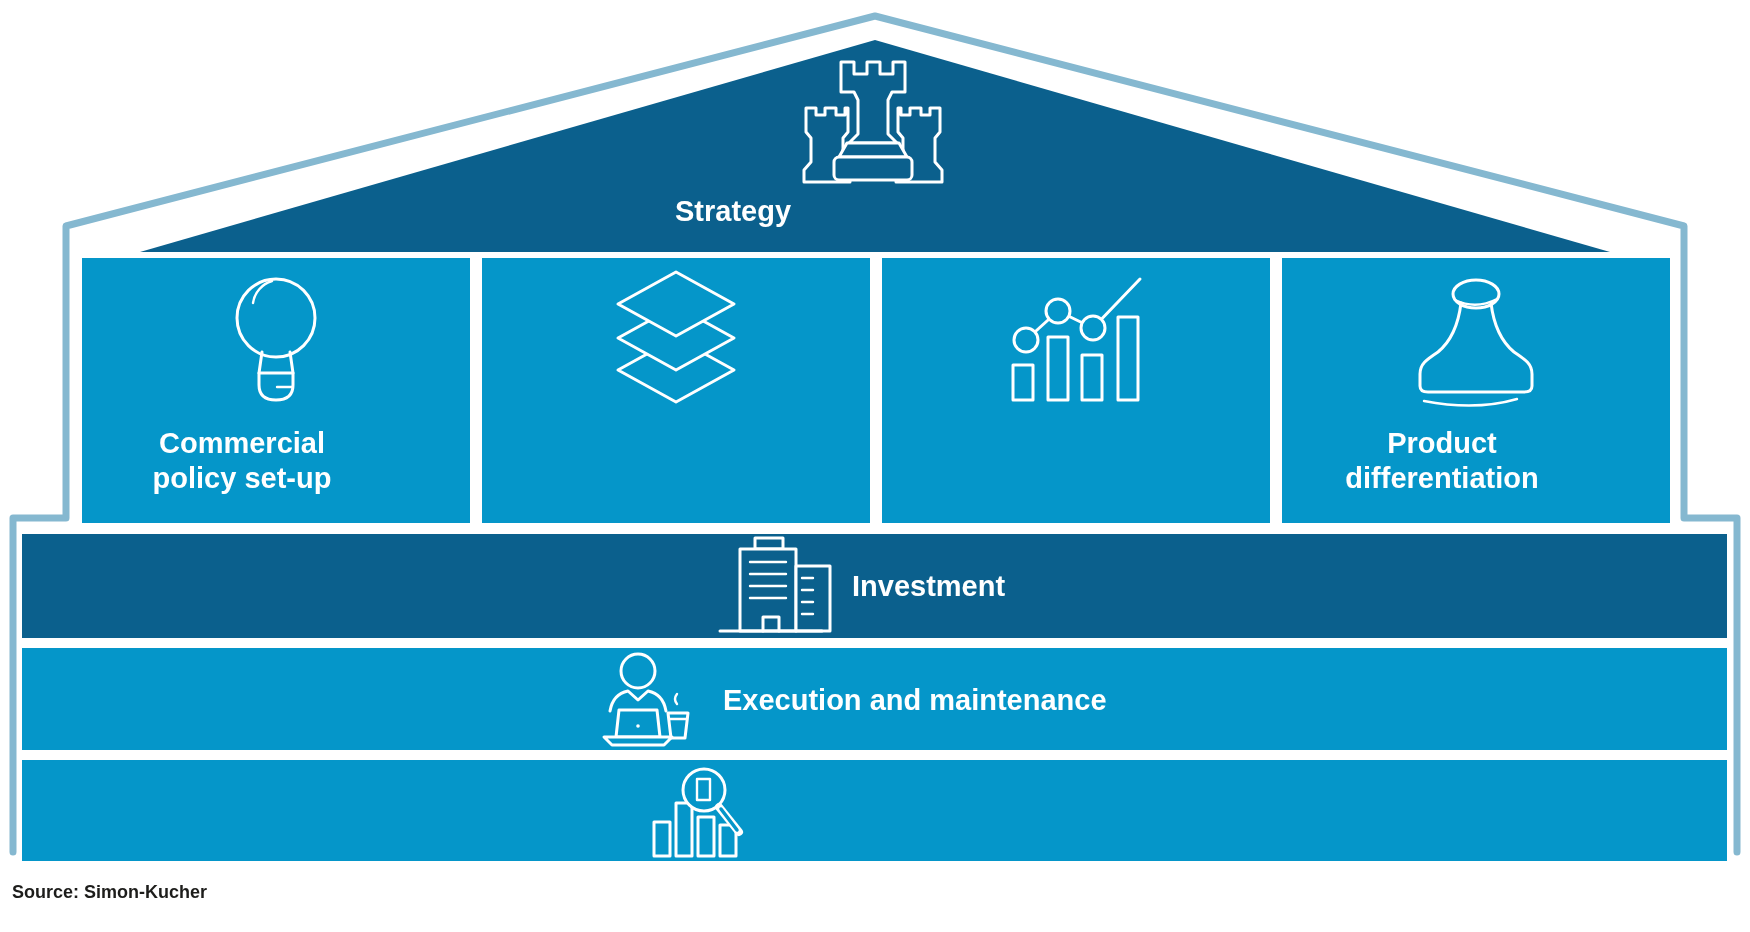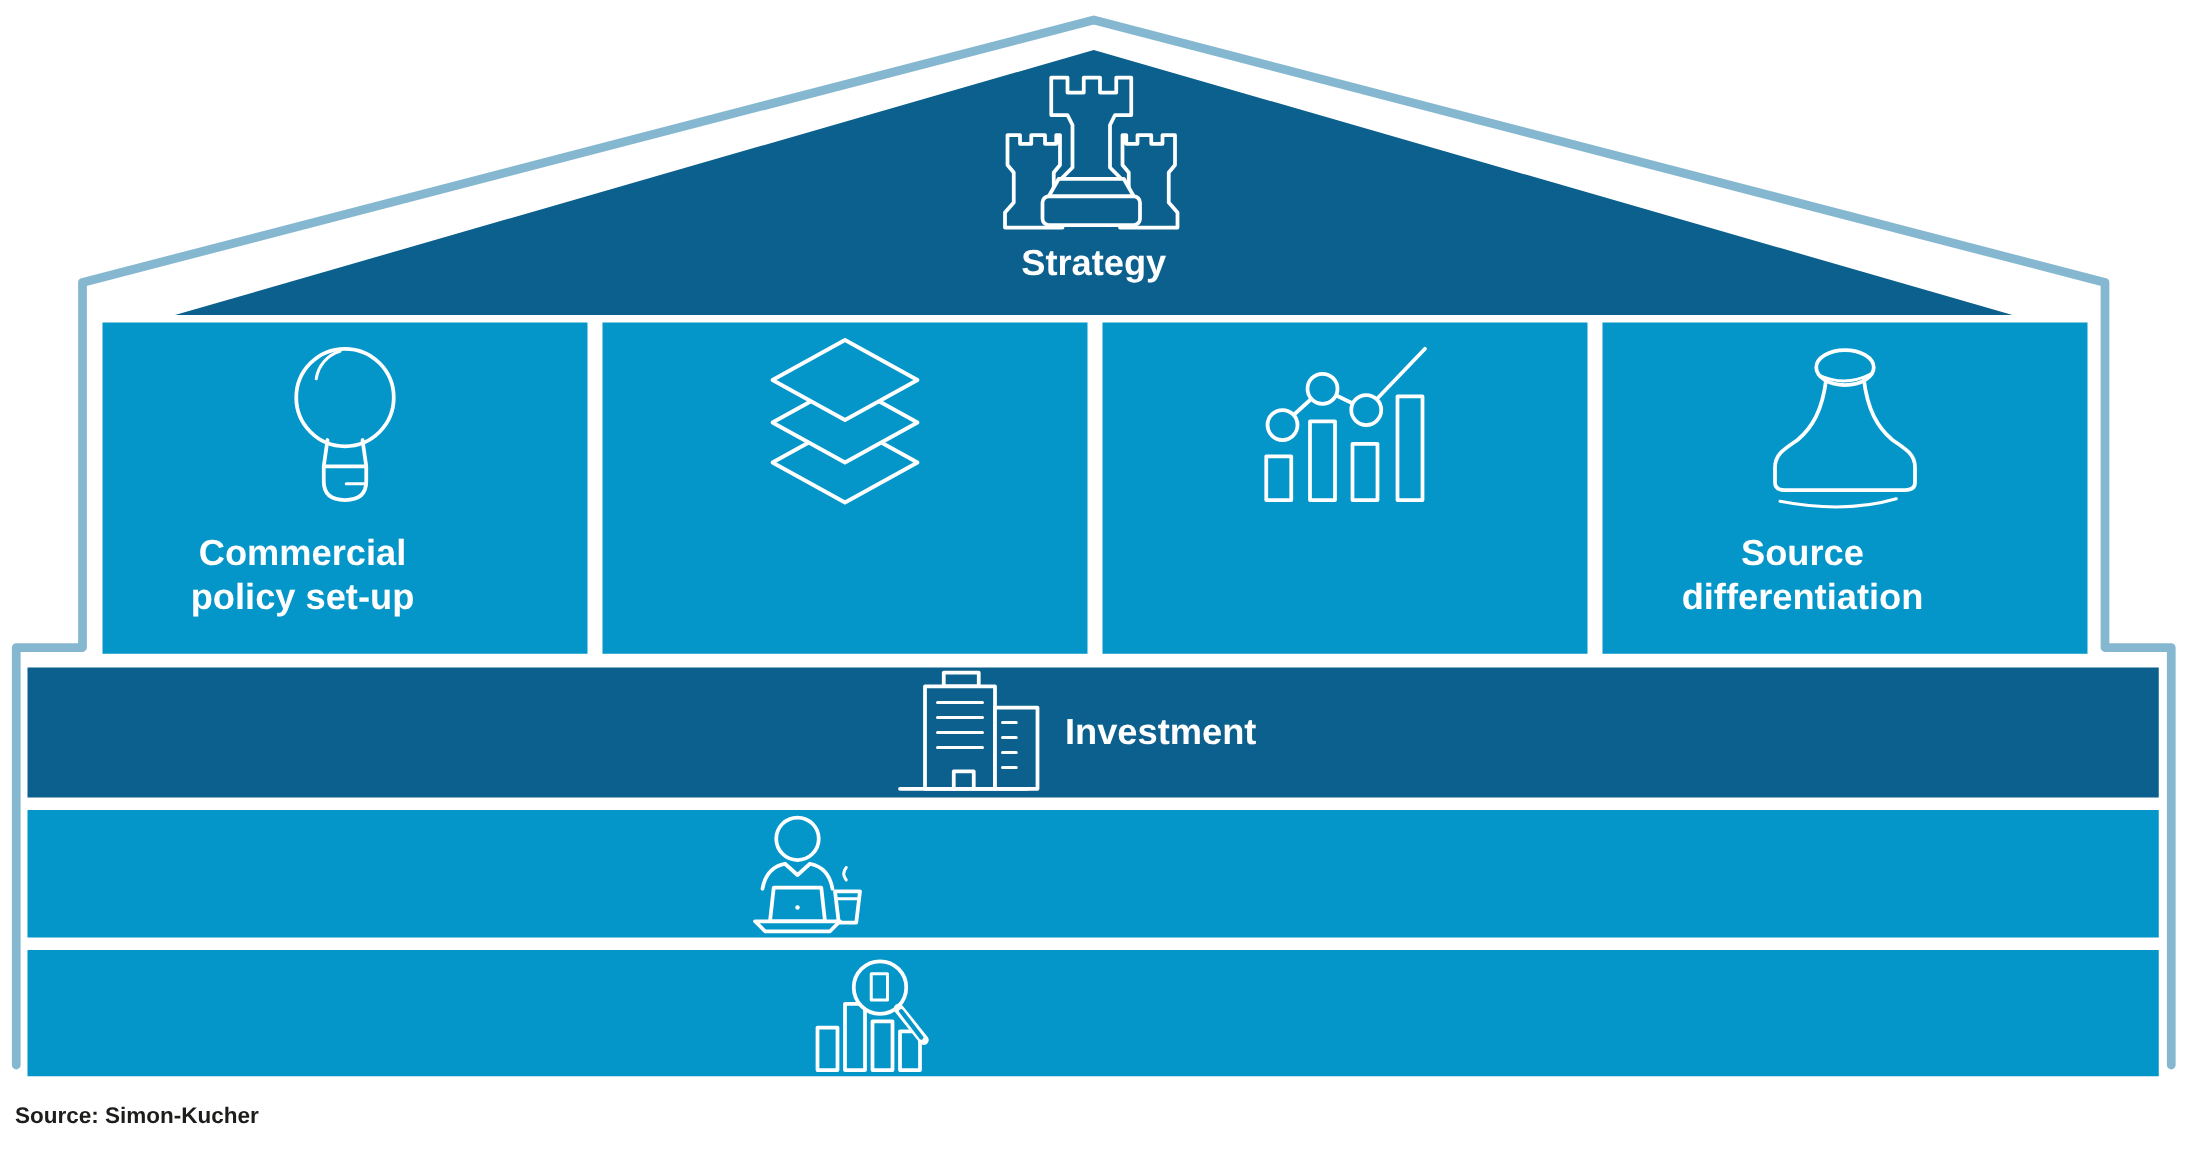--- a/index.html
+++ b/index.html
@@ -31,21 +31,21 @@
   
   .lbl{
     position:absolute;
     color:var(--text-white);
     font-weight:700;
     font-size:29px;
     line-height:35px;
     white-space:pre-line;
   }
   .lbl-center{text-align:center;}
-  .strategy-lbl{left:675px;top:194px;width:400px;text-align:center;}
+  .strategy-lbl{left:675px;top:194px;width:400px;text-align:left;}
   .pillar-lbl{top:426px;width:320px;}
   .pillar-lbl.p0{left:82px;}
   .pillar-lbl.p1{left:482px;}
   .pillar-lbl.p2{left:882px;}
   .pillar-lbl.p3{left:1282px;}
   .row-lbl{line-height:30px;}
   .row-lbl.r0{left:852px;top:571px;}
   .row-lbl.r1{left:723px;top:685px;}
   .row-lbl.r2{left:780px;top:797px;}
   .source-lbl{
@@ -147,19 +147,20 @@
       <rect class="f-none s-white-thin" x="697" y="779" width="13" height="21"></rect>
       <line class="s-white-thick" x1="719" y1="807" x2="739" y2="832"></line>
       <line class="s-light-mid" x1="721" y1="809" x2="737" y2="830"></line>
     </g>
   </svg>
 
   <div class="lbl strategy-lbl">Strategy</div>
 
   <div class="lbl lbl-center pillar-lbl p0">Commercial
 policy set-up</div>
-  <div class="lbl lbl-center pillar-lbl p3">Source
+  <div class="lbl lbl-center pillar-lbl p3">Product
 differentiation</div>
 
   <div class="lbl row-lbl r0">Investment</div>
+  <div class="lbl row-lbl r1">Execution and maintenance</div>
 
   <div class="source-lbl">Source: Simon-Kucher</div>
 </div>
 
 </body></html>

